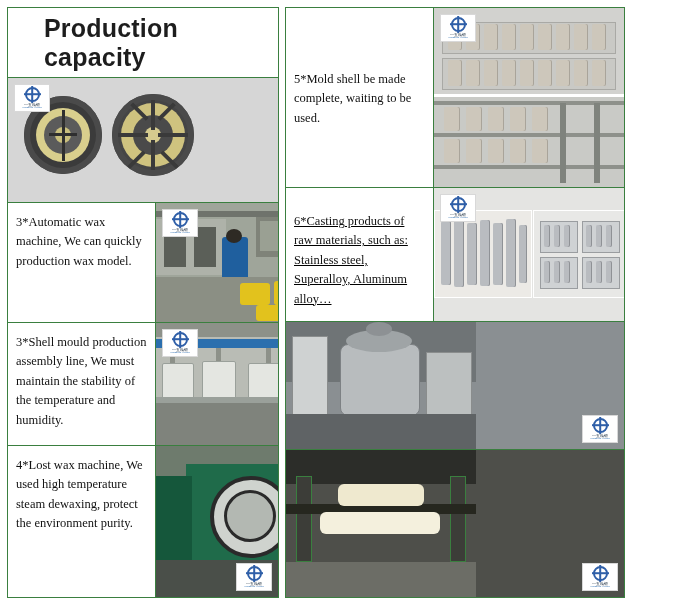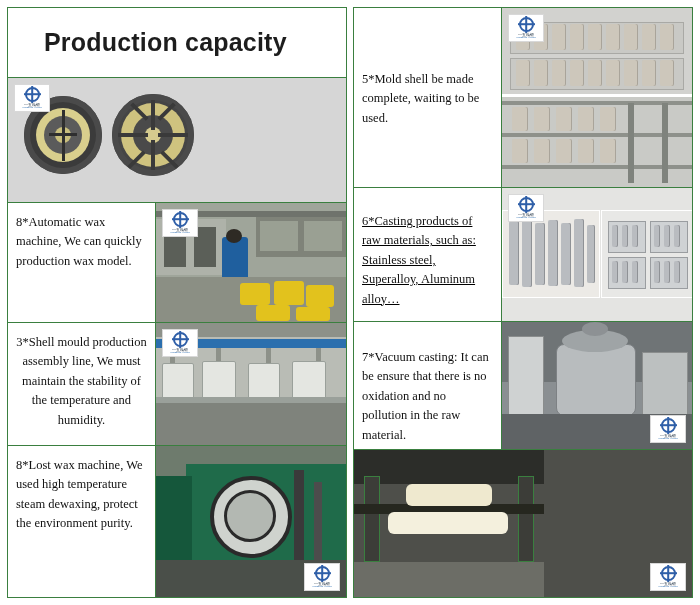--- a/index.html
+++ b/index.html
@@ -26,21 +26,21 @@
     gap: 6px;
     width: 100%;
     height: 591px;
   }
   .col {
     display: flex;
     flex-direction: column;
     border: 1px solid #3a7f3f;
     box-sizing: border-box;
   }
-  .col-left { width: 340px; }
+  .col-left { width: 272px; }
   .col-right { width: 340px; }
 
   .title-cell {
     border-bottom: 1px solid #3a7f3f;
     height: 70px;
     display: flex;
     align-items: center;
     box-sizing: border-box;
   }
   .title-text {
@@ -240,21 +240,21 @@
             <div class="wm wm-tl">
               <div class="gear"></div>
               <div class="wm-cn">一五精锻</div>
               <div class="wm-en">Dongguan Casting</div>
             </div>
           </div>
         </div>
       </div>
 
       <div class="row" style="height:120px;">
-        <div class="cell-text" style="width:148px;">8*Automatic wax machine, We can quickly production wax model.</div>
+        <div class="cell-text" style="width:148px;">3*Automatic wax machine, We can quickly production wax model.</div>
         <div class="cell-img">
           <div class="photo p2">
             <div class="shelf" style="left:0; top:8px; width:190px; height:6px; background:#6f736c;"></div>
             <div class="shelf" style="left:100px; top:14px; width:90px; height:40px; background:#7f8379;"></div>
             <div class="shelf" style="left:104px; top:18px; width:38px; height:30px; background:#9aa093;"></div>
             <div class="shelf" style="left:148px; top:18px; width:38px; height:30px; background:#9aa093;"></div>
             <div class="mach" style="left:0; top:16px; width:70px; height:56px; background:#aeb2a9;"></div>
             <div class="dark" style="left:8px; top:24px; width:22px; height:40px;"></div>
             <div class="dark" style="left:38px; top:24px; width:22px; height:40px;"></div>
             <div class="worker" style="left:66px; top:34px; width:26px; height:44px;"></div>
@@ -268,21 +268,21 @@
             <div class="wm wm-tl">
               <div class="gear"></div>
               <div class="wm-cn">一五精锻</div>
               <div class="wm-en">Dongguan Casting</div>
             </div>
           </div>
         </div>
       </div>
 
       <div class="row" style="height:123px;">
-        <div class="cell-text" style="width:148px;text-align:center;">3*Shell mould production assembly line, We must maintain the stability of the temperature and humidity.</div>
+        <div class="cell-text" style="width:148px;">3*Shell mould production assembly line, We must maintain the stability of the temperature and humidity.</div>
         <div class="cell-img">
           <div class="photo p3">
             <div class="beam" style="left:0; top:0; width:190px; height:14px;"></div>
             <div class="blue" style="left:0; top:16px; width:190px; height:9px;"></div>
             <div class="beam" style="left:14px; top:25px; width:5px; height:40px;"></div>
             <div class="beam" style="left:60px; top:25px; width:5px; height:40px;"></div>
             <div class="beam" style="left:110px; top:25px; width:5px; height:40px;"></div>
             <div class="beam" style="left:160px; top:25px; width:5px; height:40px;"></div>
             <div class="drum" style="left:6px; top:40px; width:30px; height:34px;"></div>
             <div class="drum" style="left:46px; top:38px; width:32px; height:36px;"></div>
@@ -293,21 +293,21 @@
             <div class="wm wm-tl">
               <div class="gear"></div>
               <div class="wm-cn">一五精锻</div>
               <div class="wm-en">Dongguan Casting</div>
             </div>
           </div>
         </div>
       </div>
 
       <div class="row last" style="height:151px;">
-        <div class="cell-text" style="width:148px;">8*Lost wax machine, We used high temperature steam dewaxing, protect the environment purity.</div>
+        <div class="cell-text" style="width:148px;">4*Lost wax machine, We used high temperature steam dewaxing, protect the environment purity.</div>
         <div class="cell-img">
           <div class="photo p4">
             <div class="greenbody" style="left:30px; top:18px; width:160px; height:96px;"></div>
             <div class="greenbody" style="left:0; top:30px; width:36px; height:84px; background:#15573b;"></div>
             <div class="door" style="left:54px; top:30px; width:74px; height:74px;"></div>
             <div class="door" style="left:68px; top:44px; width:46px; height:46px; background:#b3b8b2; border-width:3px;"></div>
             <div class="pipe" style="left:138px; top:24px; width:10px; height:90px;"></div>
             <div class="pipe" style="left:158px; top:36px; width:8px; height:78px; background:#4c4c4c;"></div>
             <div class="floor" style="left:0; top:114px; width:190px; height:37px;"></div>
             <div class="wm wm-br">
@@ -412,21 +412,20 @@
             <div class="wm wm-tl">
               <div class="gear"></div>
               <div class="wm-cn">一五精锻</div>
               <div class="wm-en">Dongguan Casting</div>
             </div>
           </div>
         </div>
       </div>
 
       <div class="row" style="height:128px;">
-        <div class="cell-text" style="width:148px; padding-top:26px;">7*Vacuum casting: It can be ensure that there is no oxidation and no pollution in the raw material.</div>
         <div class="cell-img">
           <div class="photo p7">
             <div class="wall" style="left:0; top:0; width:190px; height:60px;"></div>
             <div class="cab" style="left:6px; top:14px; width:34px; height:78px;"></div>
             <div class="tank" style="left:54px; top:22px; width:78px; height:70px;"></div>
             <div class="lid" style="left:60px; top:8px; width:66px; height:22px;"></div>
             <div class="lid" style="left:80px; top:0px; width:26px; height:14px; background:#8d9194;"></div>
             <div class="cab" style="left:140px; top:30px; width:44px; height:62px; background:#bcc0c0;"></div>
             <div class="floor" style="left:0; top:92px; width:190px; height:36px;"></div>
             <div class="wm wm-br">

